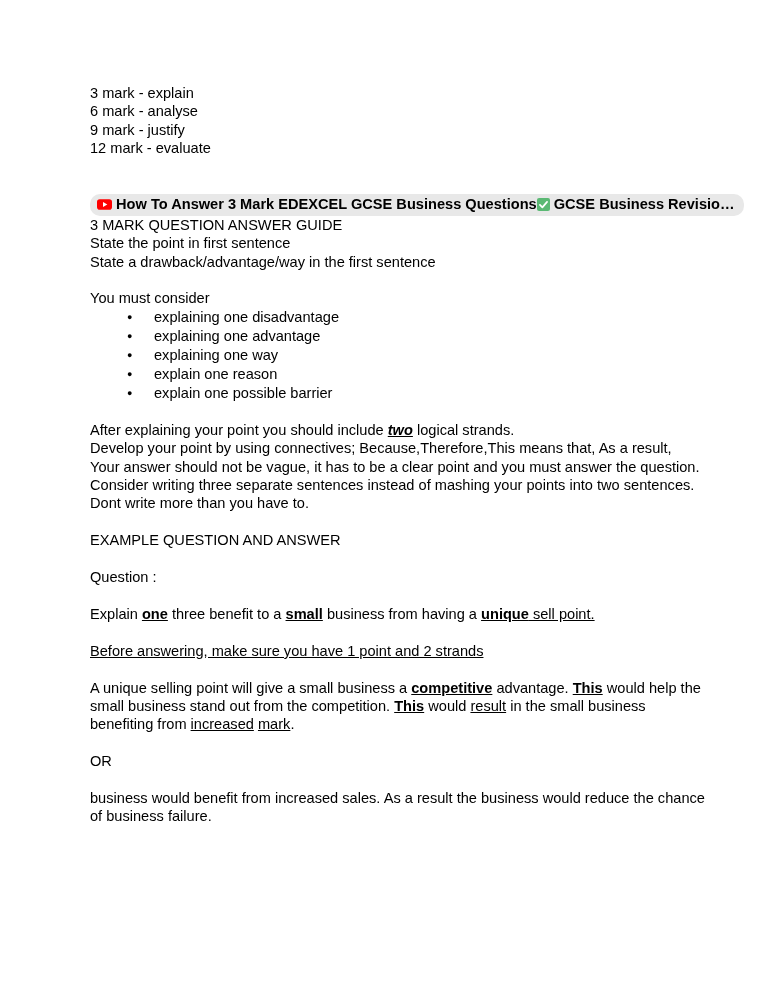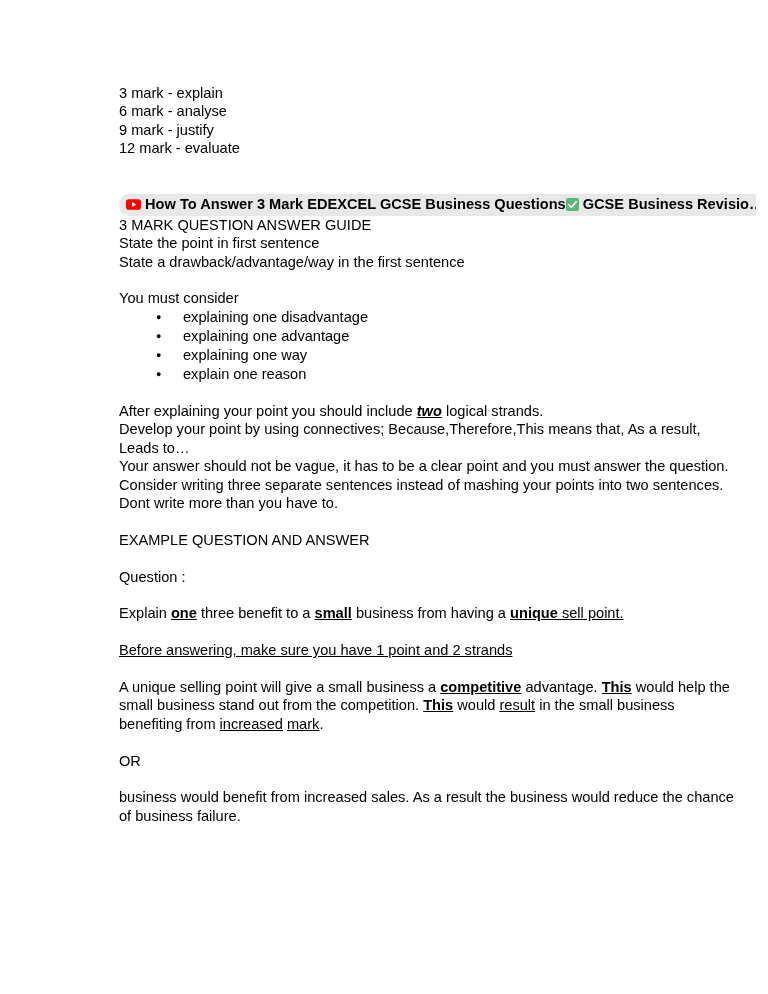--- a/index.html
+++ b/index.html
@@ -6,21 +6,21 @@
     margin: 0;
     padding: 0;
     background: #ffffff;
   }
   .page {
     width: 756px;
     height: 994px;
     background: #ffffff;
     overflow: hidden;
     box-sizing: border-box;
-    padding: 84px 78px 0 119px;
+    padding: 84px 78px 0 90px;
     font-family: "Liberation Sans", "DejaVu Sans", sans-serif;
     font-size: 14.6px;
     line-height: 18.4px;
     color: #000000;
   }
   .line {
     white-space: pre;
     min-height: 18.4px;
   }
   .blank { }
@@ -70,24 +70,24 @@
           </svg></span><span> GCSE Business Revisio…</span></span></div>
     <div class="line"><span>3 MARK QUESTION ANSWER GUIDE</span></div>
     <div class="line"><span>State the point in first sentence</span></div>
     <div class="line"><span>State a drawback/advantage/way in the first sentence</span></div>
     <div class="line blank">&nbsp;</div>
     <div class="line"><span>You must consider</span></div>
     <div class="line bullet"><span class="dot">●</span><span>explaining one disadvantage</span></div>
     <div class="line bullet"><span class="dot">●</span><span>explaining one advantage</span></div>
     <div class="line bullet"><span class="dot">●</span><span>explaining one way</span></div>
     <div class="line bullet"><span class="dot">●</span><span>explain one reason</span></div>
+    <div class="line bullet"><span class="dot">●</span><span>explain one possible barrier</span></div>
     <div class="line blank">&nbsp;</div>
     <div class="line"><span>After explaining your point you should include </span><span class="b i u">two</span><span> logical strands.</span></div>
     <div class="line"><span>Develop your point by using connectives; Because,Therefore,This means that, As a result,</span></div>
-    <div class="line"><span>Leads to…</span></div>
     <div class="line"><span>Your answer should not be vague, it has to be a clear point and you must answer the question.</span></div>
     <div class="line"><span>Consider writing three separate sentences instead of mashing your points into two sentences.</span></div>
     <div class="line"><span>Dont write more than you have to.</span></div>
     <div class="line blank">&nbsp;</div>
     <div class="line"><span>EXAMPLE QUESTION AND ANSWER</span></div>
     <div class="line blank">&nbsp;</div>
     <div class="line"><span>Question :</span></div>
     <div class="line blank">&nbsp;</div>
     <div class="line"><span>Explain </span><span class="b">one</span><span> three benefit to a </span><span class="b">small</span><span> business from having a </span><span class="b u">unique</span><span class="u"> sell point.</span></div>
     <div class="line blank">&nbsp;</div>

